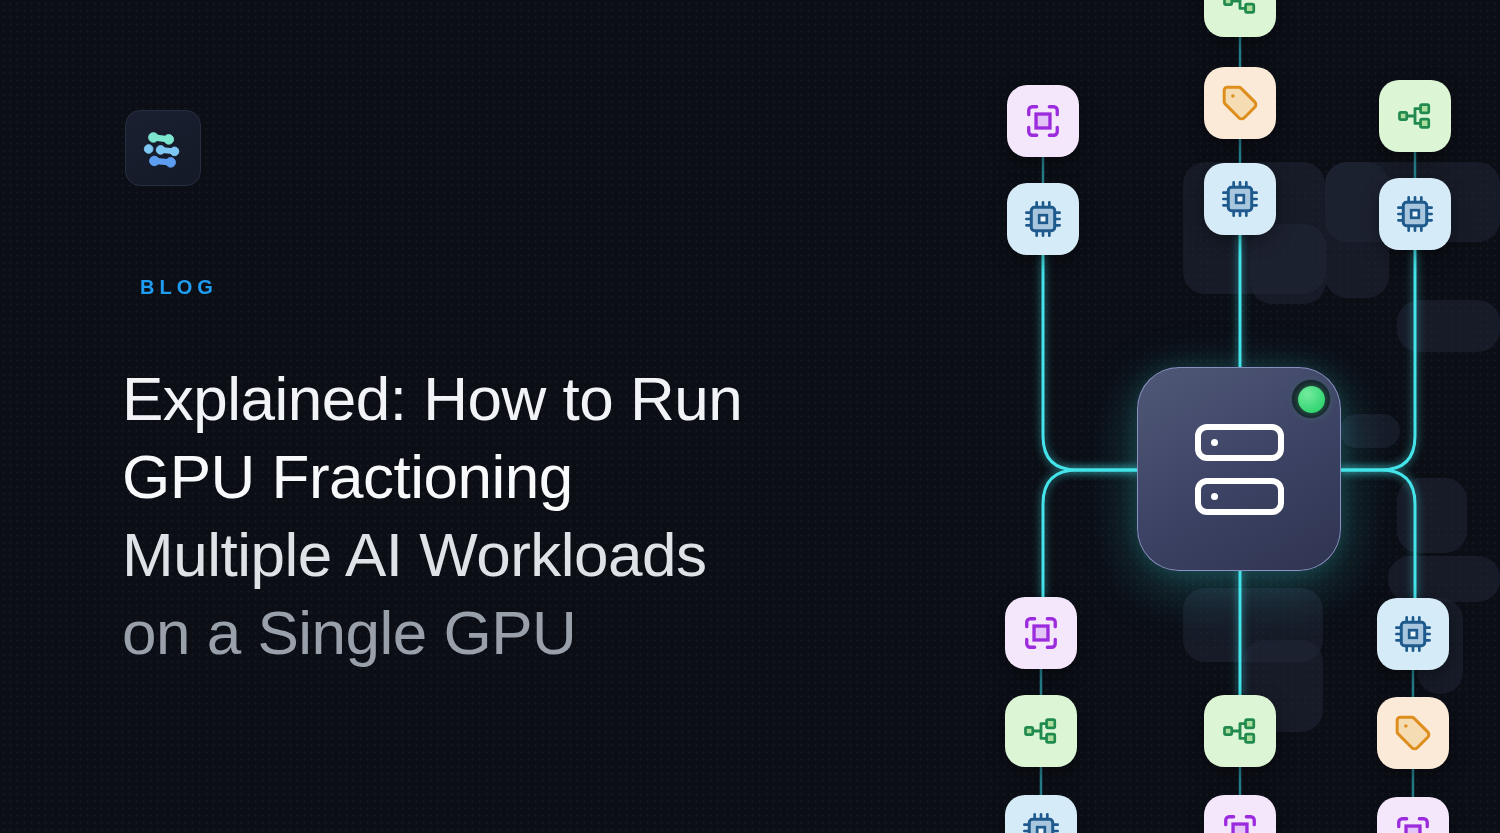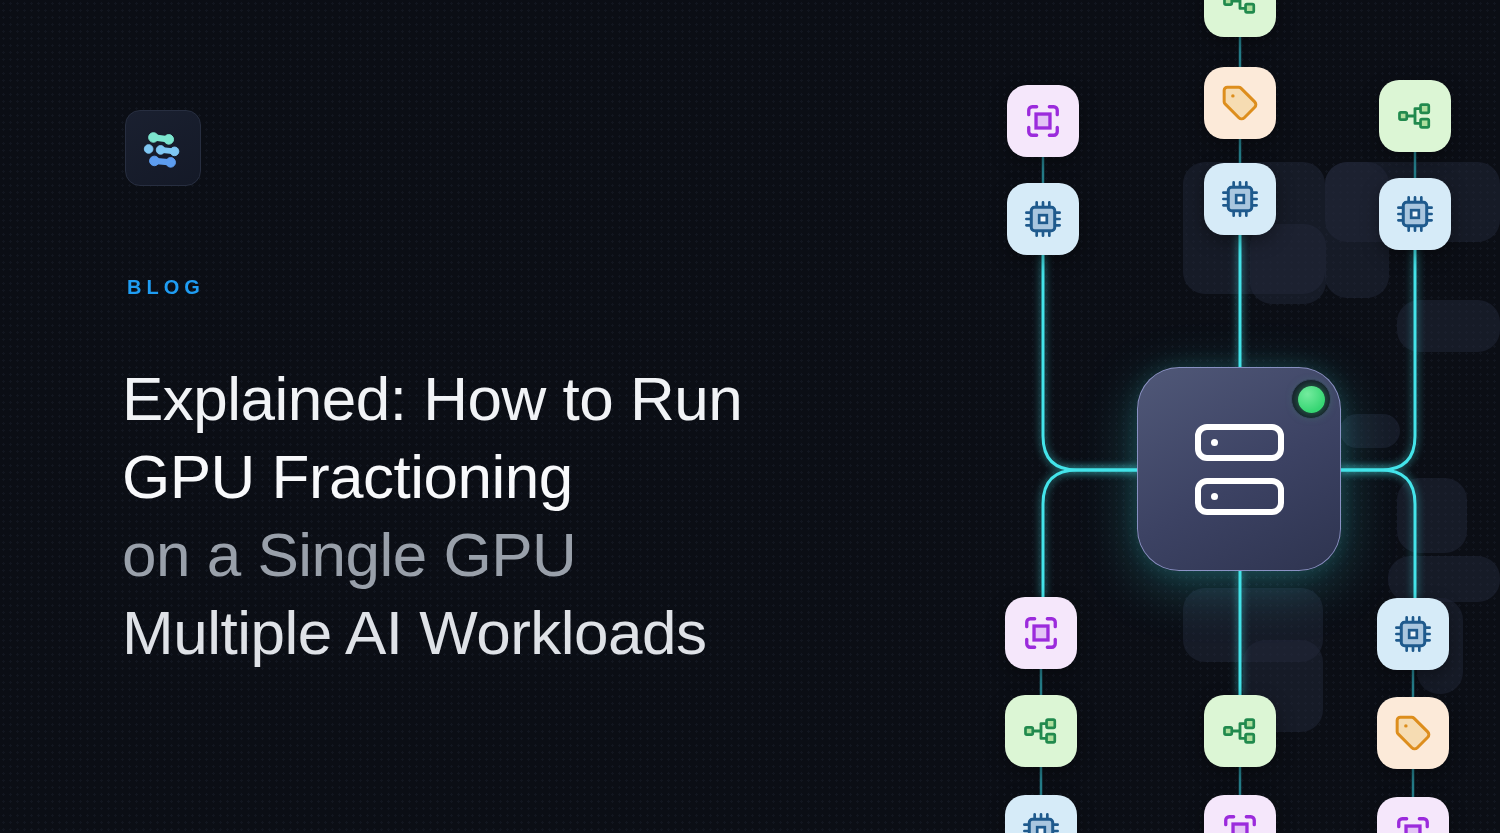--- a/index.html
+++ b/index.html
@@ -19,21 +19,21 @@
   }
   
   .logo {
     position: absolute; left: 125px; top: 110px; z-index: 5;
     width: 76px; height: 76px; border-radius: 15px;
     background: linear-gradient(150deg, #1a2030, #141927);
     border: 1px solid #272e40;
     display: flex; align-items: center; justify-content: center;
   }
   .eyebrow {
-    position: absolute; left: 127px; top: 276px; z-index: 5;
+    position: absolute; left: 140px; top: 276px; z-index: 5;
     font-size: 20px; font-weight: 700; letter-spacing: 5px;
     color: var(--accent, #1f9df3);
   }
   .heading {
     position: absolute; left: 122px; top: 360px; z-index: 5;
     font-size: 62px; line-height: 78px; font-weight: 500;
     letter-spacing: -0.5px; white-space: nowrap;
   }
   
   #illustration { position: absolute; inset: 0; z-index: 2; }
@@ -253,17 +253,17 @@
         <path d="M15 37.5L32 39" stroke-width="6.5" stroke-linecap="round"></path>
       </g>
     </svg>
   </div>
 
   <div class="eyebrow">BLOG</div>
 
   <h1 class="heading">
     <div class="h-line" style="color: rgb(241, 243, 246);">Explained: How to Run</div>
     <div class="h-line" style="color: rgb(248, 249, 251);">GPU Fractioning</div>
+    <div class="h-line" style="color: rgb(223, 226, 231);">Multiple AI Workloads</div>
     <div class="h-line" style="color: rgb(153, 160, 170);">on a Single GPU</div>
-    <div class="h-line" style="color: rgb(223, 226, 231);">Multiple AI Workloads</div>
   </h1>
 
 </div>
 
 </body></html>

